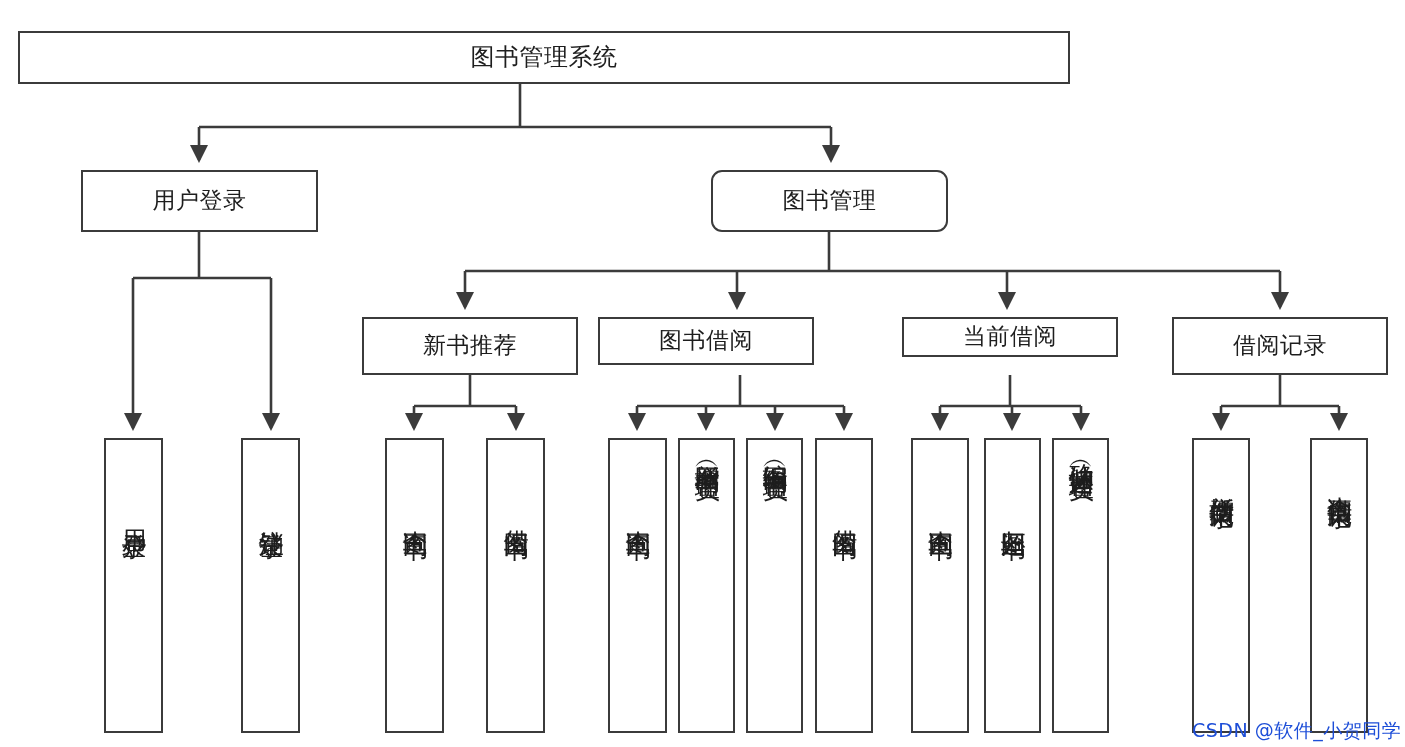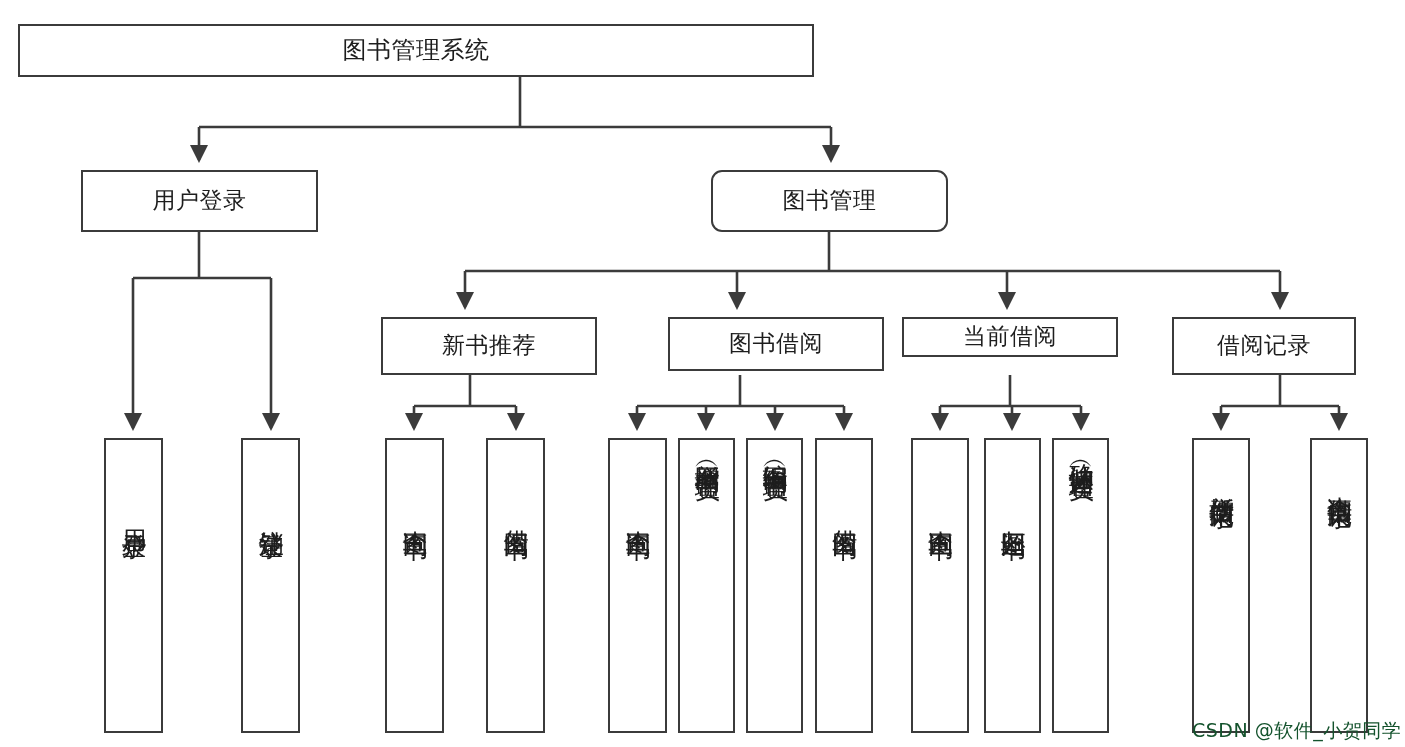--- a/index.html
+++ b/index.html
@@ -56,21 +56,21 @@
     writing-mode: vertical-rl;
     text-orientation: upright;
     font-size: 25px;
     line-height: 1.05;
     letter-spacing: 2px;
     white-space: nowrap;
   }
   .watermark {
     position: absolute;
     font-size: 19px;
-    color: #14532d;
+    color: #1d4ed8;
     white-space: nowrap;
     letter-spacing: 0.5px;
   }
 </style>
 </head>
 <body>
 
 <div id="canvas">
 
   <svg id="edges" xmlns="http://www.w3.org/2000/svg">
@@ -116,41 +116,41 @@
       <path d="M 1012 406 L 1012 428" marker-end="url(#arrow)"></path>
       <path d="M 1081 406 L 1081 428" marker-end="url(#arrow)"></path>
 
       <path d="M 1280 375 L 1280 406"></path>
       <path d="M 1221 406 L 1339 406"></path>
       <path d="M 1221 406 L 1221 428" marker-end="url(#arrow)"></path>
       <path d="M 1339 406 L 1339 428" marker-end="url(#arrow)"></path>
     </g>
   </svg>
 
-  <div class="node horiz root" style="left:18px; top:24px; width:796px; height:53px;">
+  <div class="node horiz root" style="left:18px; top:31px; width:1052px; height:53px;">
     <span class="label">图书管理系统</span>
   </div>
 
   <div class="node horiz" style="left:81px; top:170px; width:237px; height:62px;">
     <span class="label">用户登录</span>
   </div>
   <div class="node horiz" style="left:711px; top:170px; width:237px; height:62px;border-radius:11px;">
     <span class="label">图书管理</span>
   </div>
 
-  <div class="node horiz" style="left:381px; top:317px; width:216px; height:58px;">
+  <div class="node horiz" style="left:362px; top:317px; width:216px; height:58px;">
     <span class="label">新书推荐</span>
   </div>
-  <div class="node horiz" style="left:668px; top:317px; width:216px; height:54px;">
+  <div class="node horiz" style="left:598px; top:317px; width:216px; height:48px;">
     <span class="label">图书借阅</span>
   </div>
   <div class="node horiz" style="left:902px; top:317px; width:216px; height:40px;">
     <span class="label">当前借阅</span>
   </div>
-  <div class="node horiz" style="left:1172px; top:317px; width:184px; height:58px;">
+  <div class="node horiz" style="left:1172px; top:317px; width:216px; height:58px;">
     <span class="label">借阅记录</span>
   </div>
 
   <div class="node vert" style="left:104px; top:438px; width:59px; height:295px;">
     <span class="label" style="margin-top:70px;">用户登录</span>
   </div>
   <div class="node vert" style="left:241px; top:438px; width:59px; height:295px;">
     <span class="label" style="margin-top:70px;">注销登录</span>
   </div>
 

